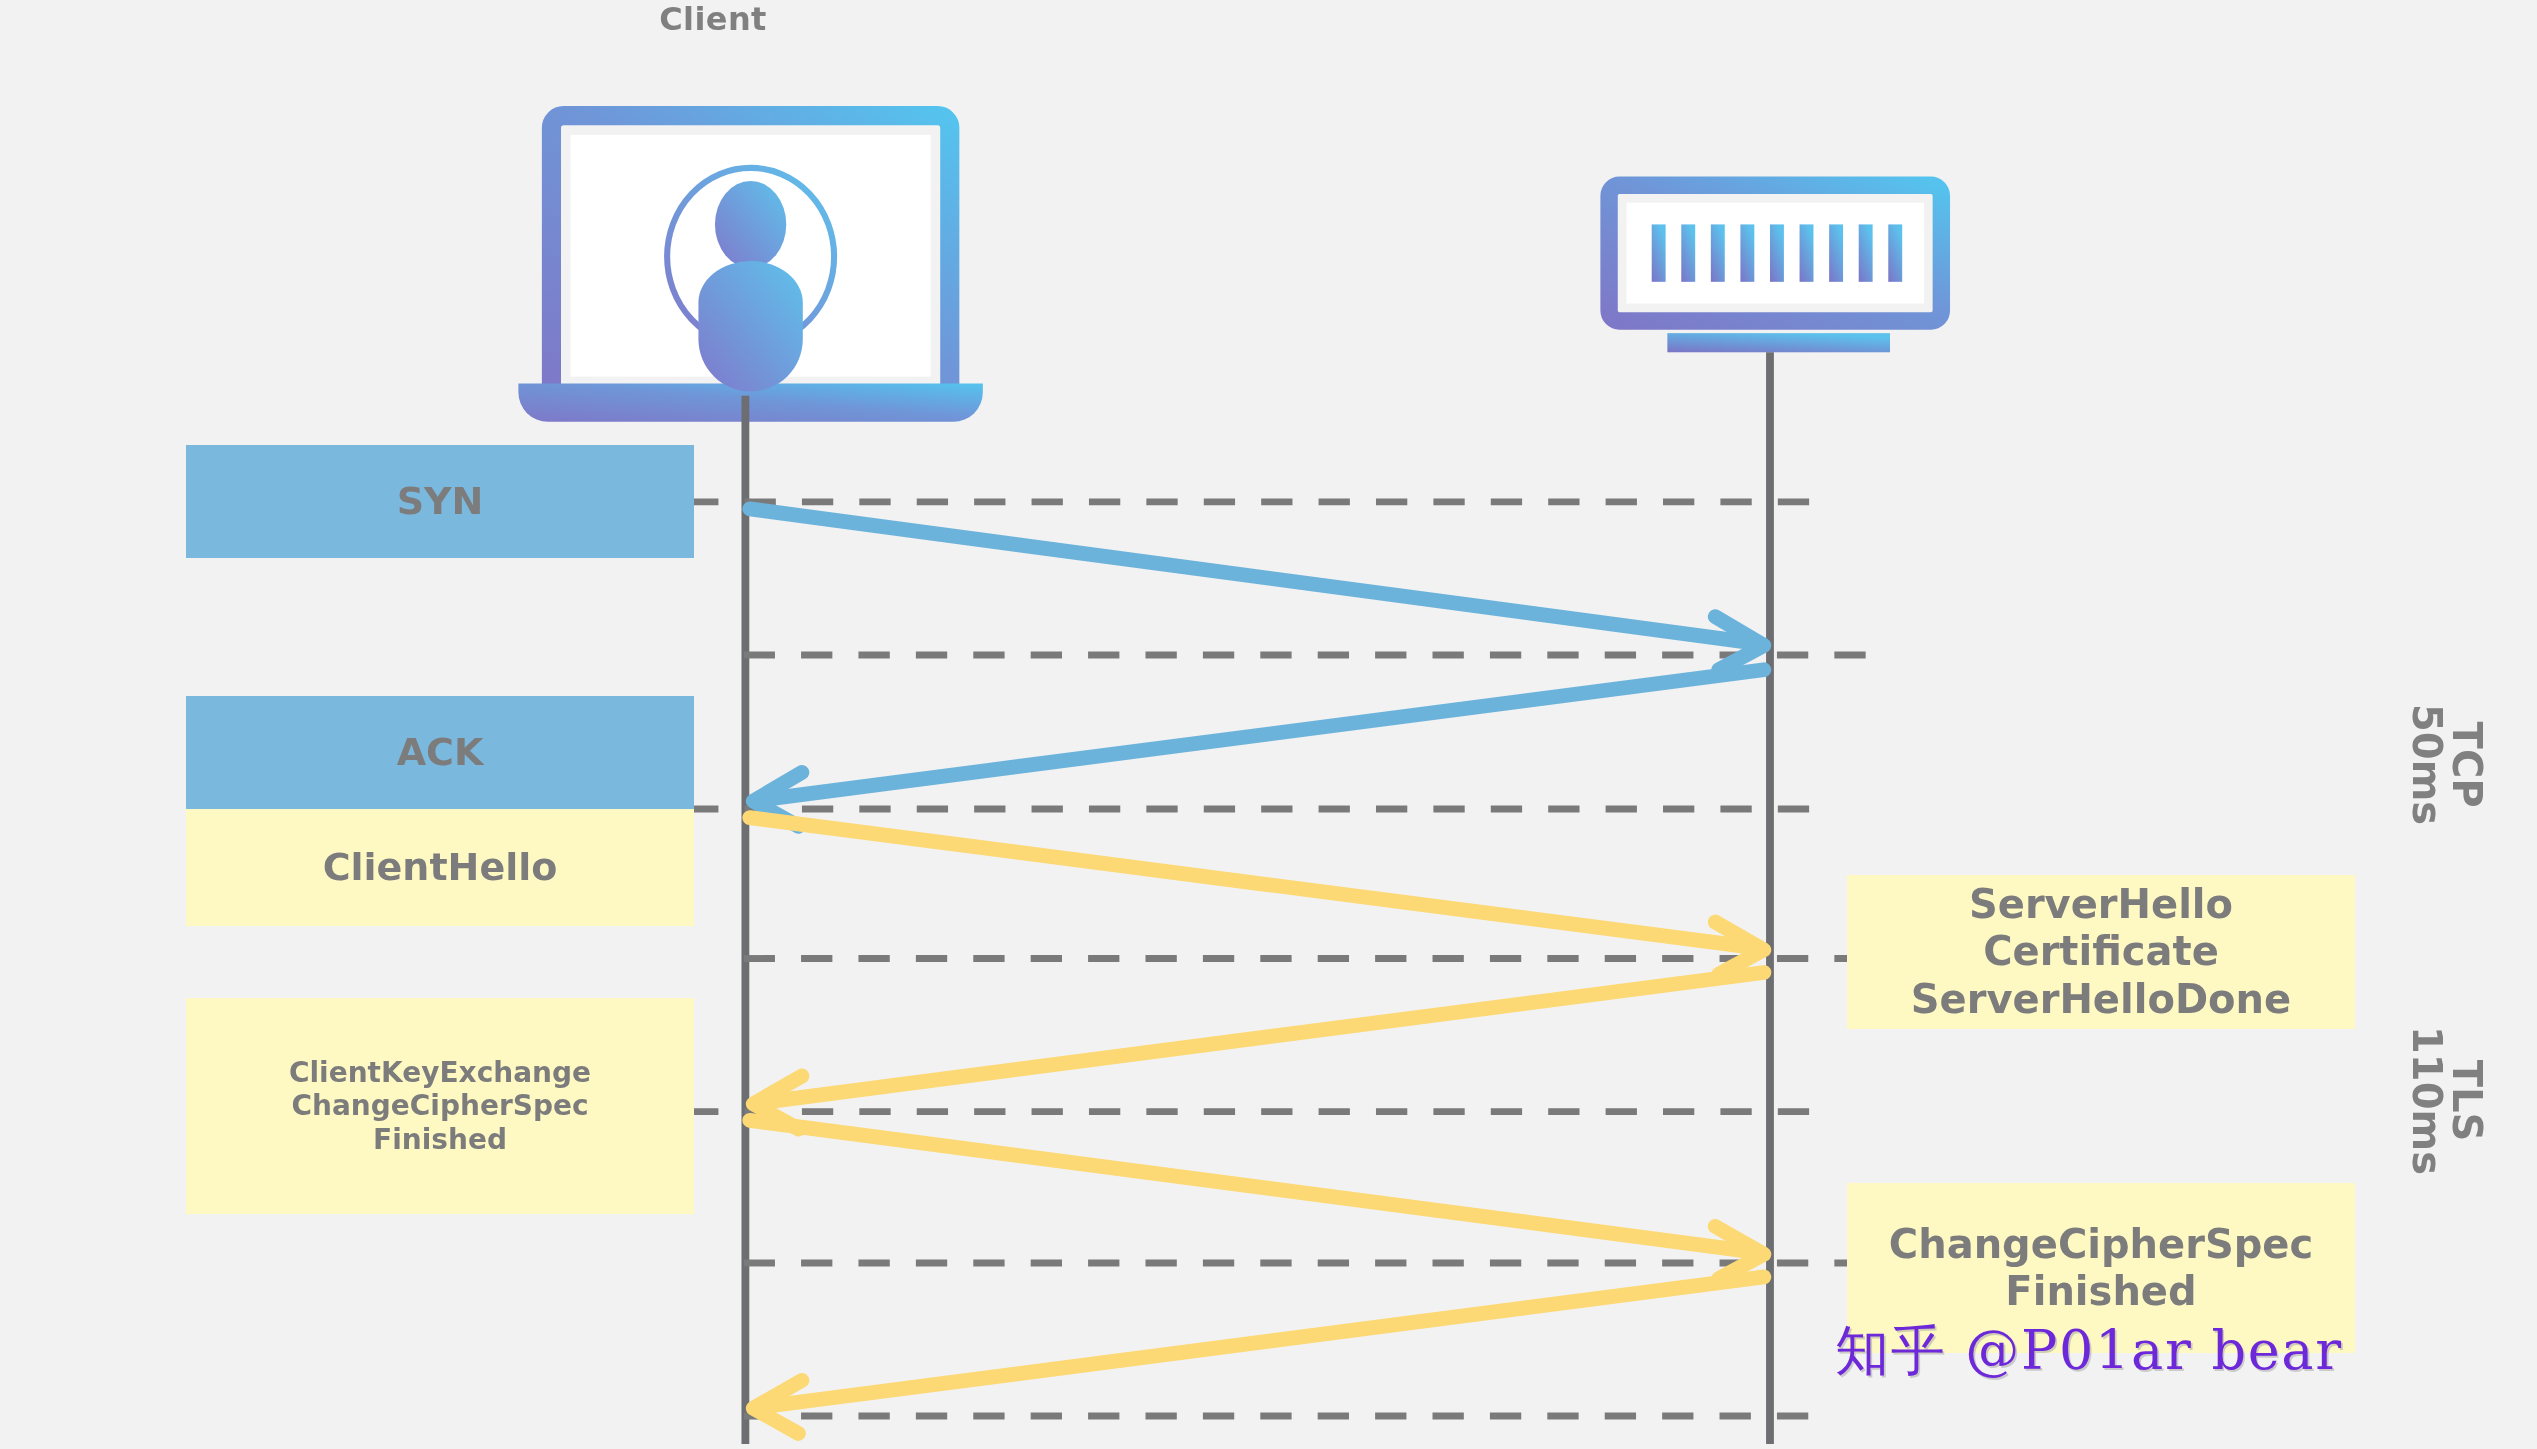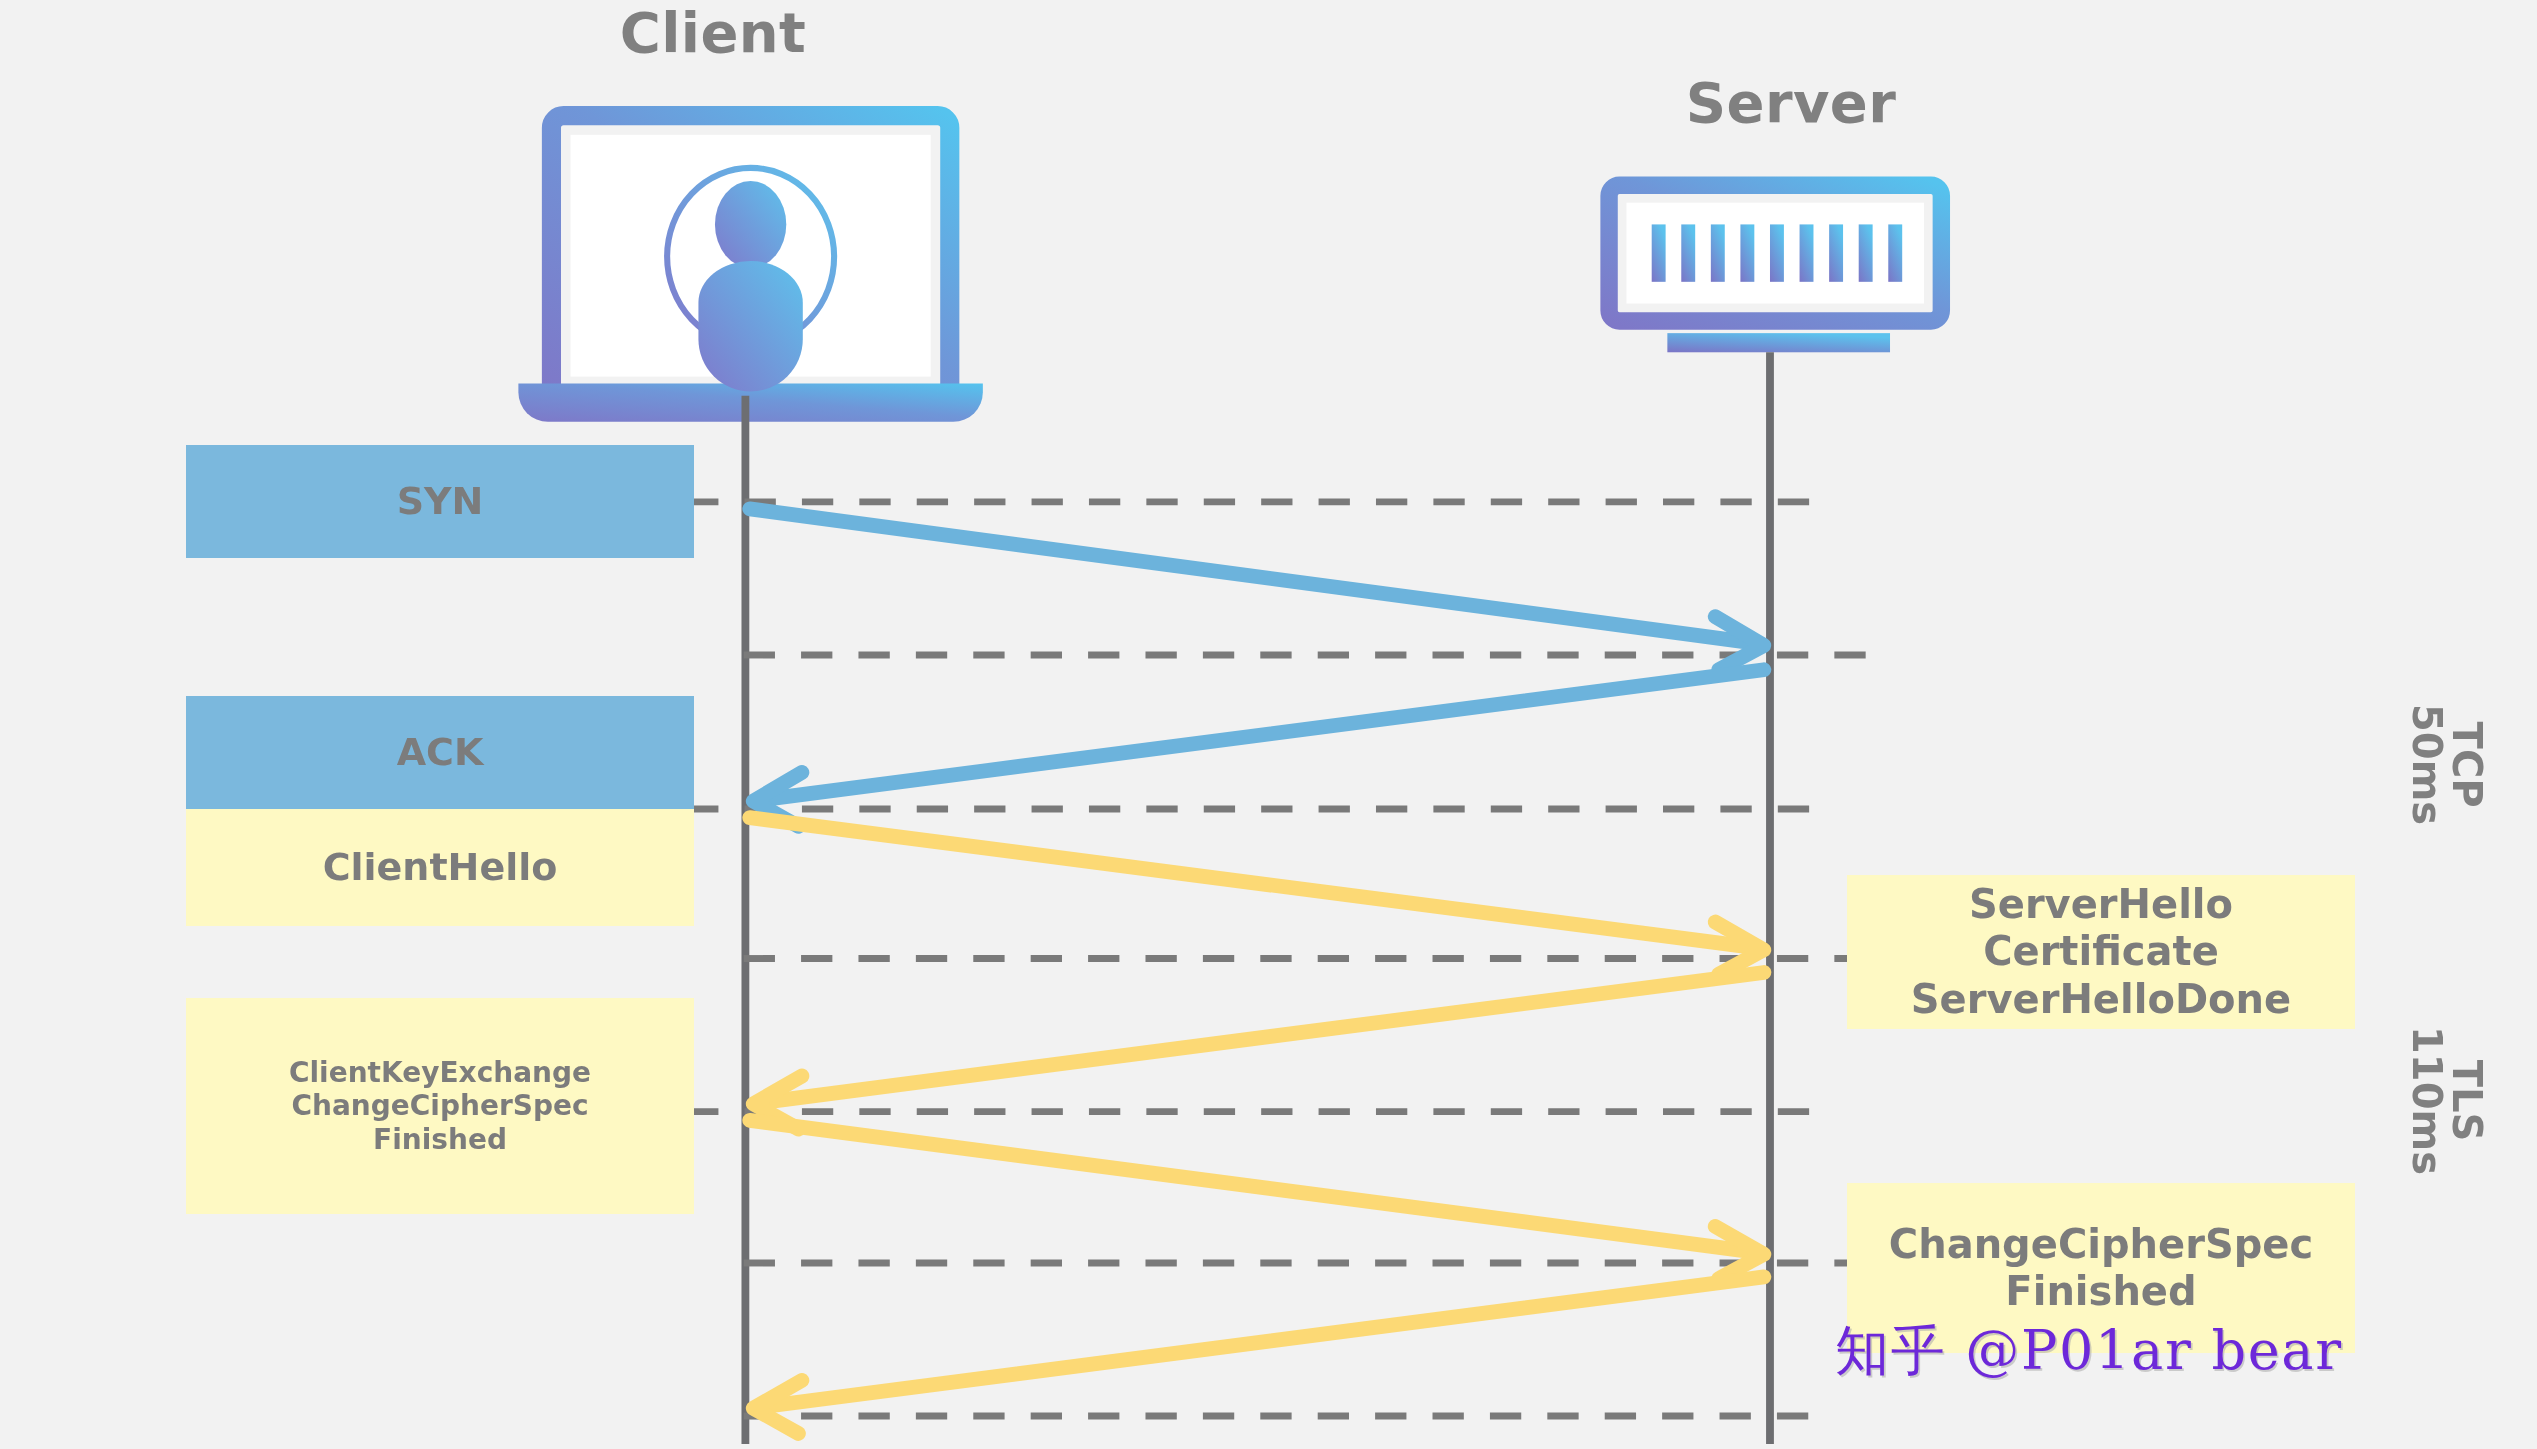--- a/index.html
+++ b/index.html
@@ -8,21 +8,21 @@
     background:#f2f2f2;
     font-family:"DejaVu Sans", sans-serif;
     overflow:hidden;
     position:relative;
   }
   #stage{position:absolute;inset:0;width:2538px;height:1450px;}
   .svg-layer{position:absolute;left:0;top:0;width:2538px;height:1450px;}
 
   .actor-title{
     position:absolute;
-    font-size:56px;
+    font-size:32px;
     font-weight:bold;
     color:#808080;
     letter-spacing:0.4px;
     white-space:nowrap;
     text-align:center;
   }
   #client-title{left:539px;top:0px;width:348px;}
   #server-title{left:1617px;top:70px;width:348px;}
 
   .msg-box{
@@ -63,21 +63,20 @@
     text-shadow:1.7px 1.7px 0 rgba(170,170,170,0.55);
     pointer-events:none;
   }
 </style>
 </head>
 <body>
 
 <div id="stage">
 
   <div class="actor-title" id="client-title">Client</div>
-  <div class="actor-title" id="server-title">Server</div>
 
   <svg class="svg-layer" viewBox="0 0 2918 1667" preserveAspectRatio="none">
     <defs>
       <linearGradient id="gradIcon" x1="0" y1="1" x2="1" y2="0">
         <stop offset="0%" stop-color="#7e78c8"></stop>
         <stop offset="55%" stop-color="#6f96d8"></stop>
         <stop offset="100%" stop-color="#55c3ee"></stop>
       </linearGradient>
       <linearGradient id="gradIcon2" x1="0" y1="1" x2="1" y2="0">
         <stop offset="0%" stop-color="#8078cb"></stop>

